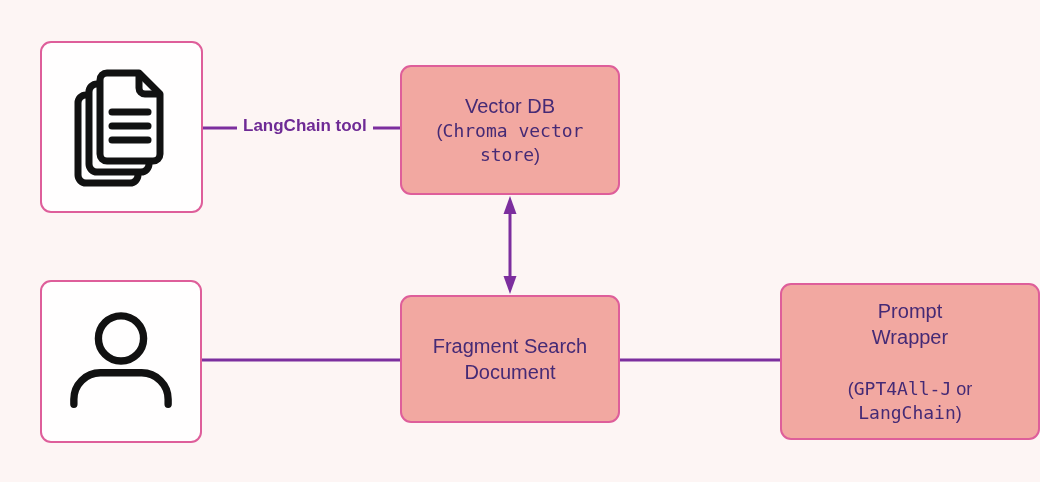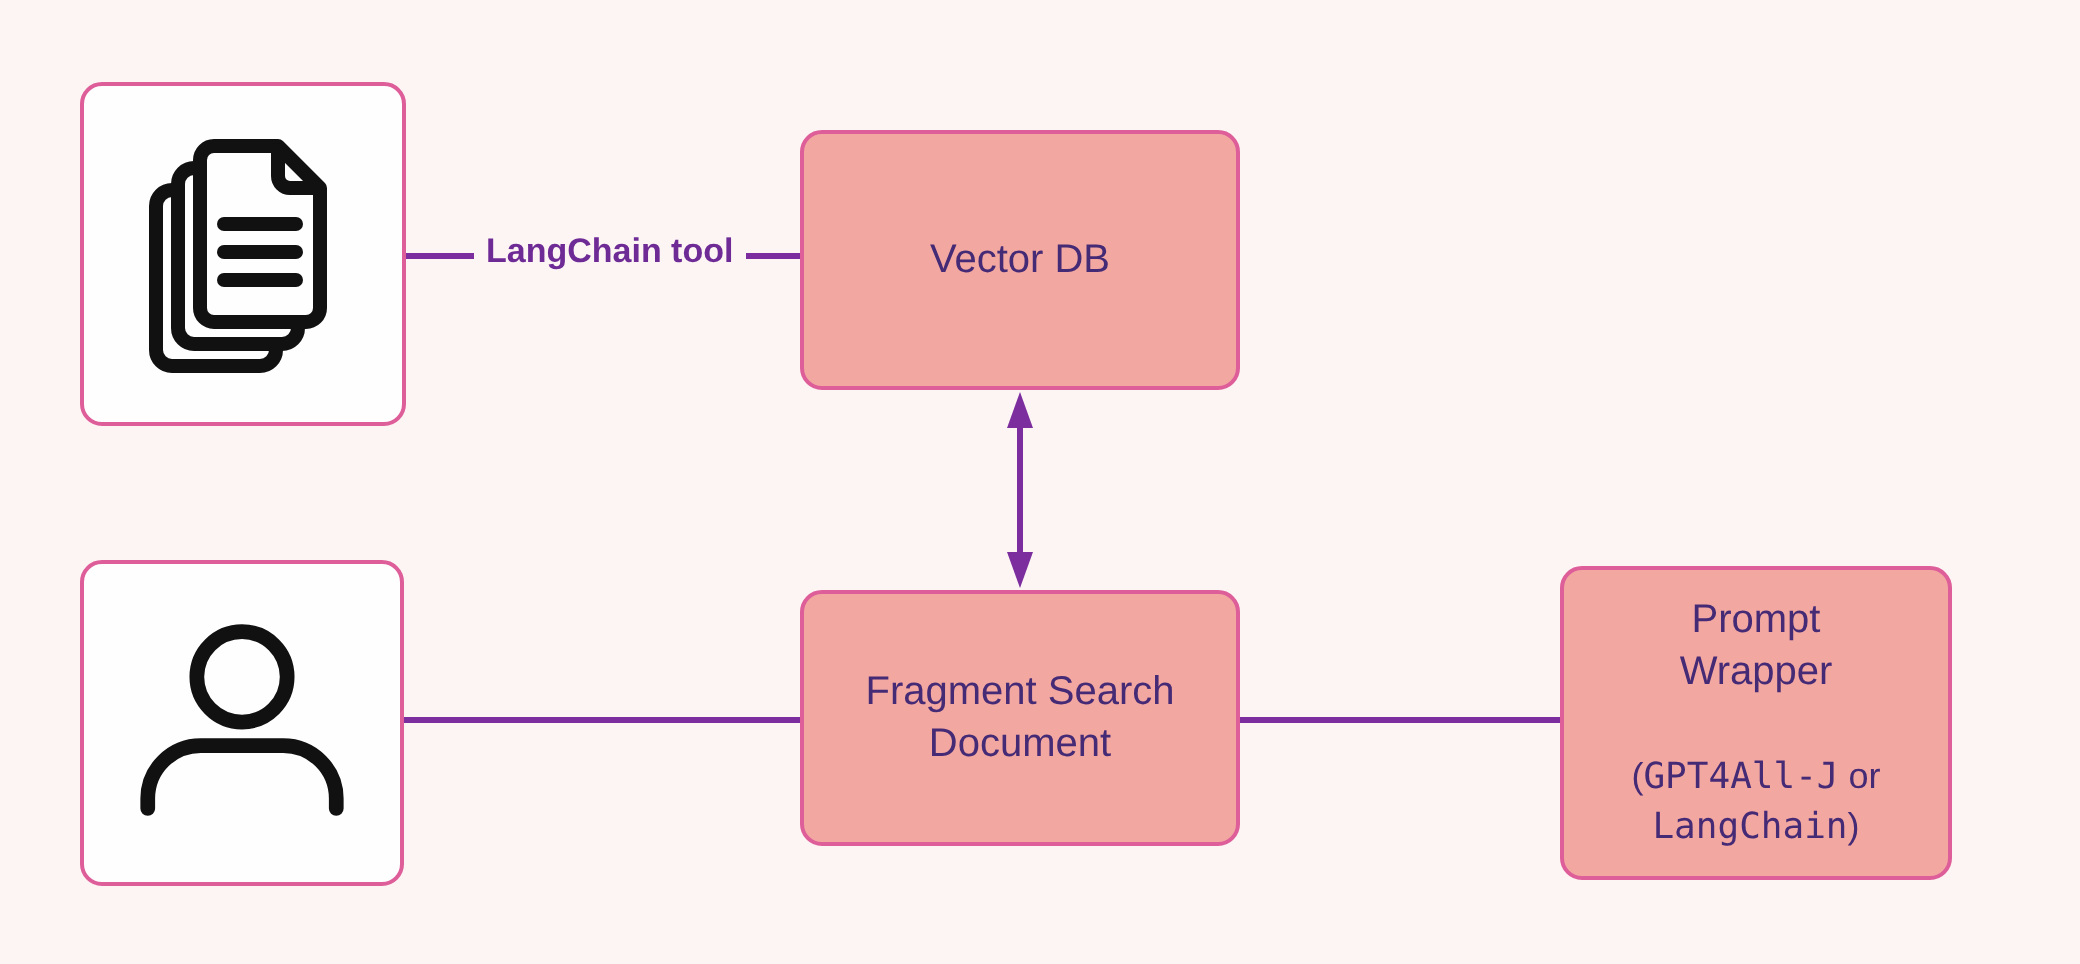--- a/index.html
+++ b/index.html
@@ -71,21 +71,21 @@
     background: var(--page-bg, #fdf5f4);
     color: var(--edge-label-text, #6e2a95);
     font-size: 17px;
     font-weight: bold;
     white-space: nowrap;
   }
   #documents-node { left: 40px; top: 41px;  width: 163px; height: 172px; }
   #vector-db-node { left: 400px; top: 65px;  width: 220px; height: 130px; }
   #user-node      { left: 40px; top: 280px; width: 162px; height: 163px; }
   #fragment-search-node { left: 400px; top: 295px; width: 220px; height: 128px; }
-  #prompt-wrapper-node  { left: 780px; top: 283px; width: 196px; height: 157px; justify-content: center; }
+  #prompt-wrapper-node  { left: 780px; top: 283px; width: 260px; height: 157px; justify-content: center; }
   .icon-svg { display: block; }
 </style>
 </head>
 <body style="--page-bg: #fdf5f4; --node-fill: #f2a8a1; --node-border: #de5e9a; --node-text: #452a75; --connector: #7c2e9e; --edge-label-text: #6e2a95; --icon: #111111; --icon-box-fill: #fffefe;">
 
 <div class="canvas">
 
   <svg class="connectors" viewBox="0 0 1040 482">
 
     <line x1="203" y1="128" x2="400" y2="128"></line>
@@ -108,20 +108,21 @@
       <path fill="#fffefe" d="M33,6 H65 L86,27 V87 a7,7 0 0 1 -7,7 H33 a7,7 0 0 1 -7,-7 V13 a7,7 0 0 1 7,-7 Z"></path>
       <path d="M65,8 V21 a6,6 0 0 0 6,6 H84"></path>
       <line x1="38" y1="45" x2="74" y2="45"></line>
       <line x1="38" y1="59" x2="74" y2="59"></line>
       <line x1="38" y1="73" x2="74" y2="73"></line>
     </svg>
   </div>
 
   <div class="node box-node" id="vector-db-node">
     <div class="node-title">Vector DB</div>
+    <div class="code-line"><span class="plain">(</span><span class="code">Chroma vector store</span><span class="plain">)</span></div>
   </div>
 
   <div class="node icon-node" id="user-node">
     <svg class="icon-svg" width="108" height="108" viewBox="0 0 110 110" fill="none" stroke="currentColor" stroke-width="7.5" stroke-linecap="round">
       <circle cx="55" cy="31" r="23"></circle>
       <path d="M7,98 v-5 a27,27 0 0 1 27,-27 h42 a27,27 0 0 1 27,27 v5"></path>
     </svg>
   </div>
 
   <div class="node box-node" id="fragment-search-node">

